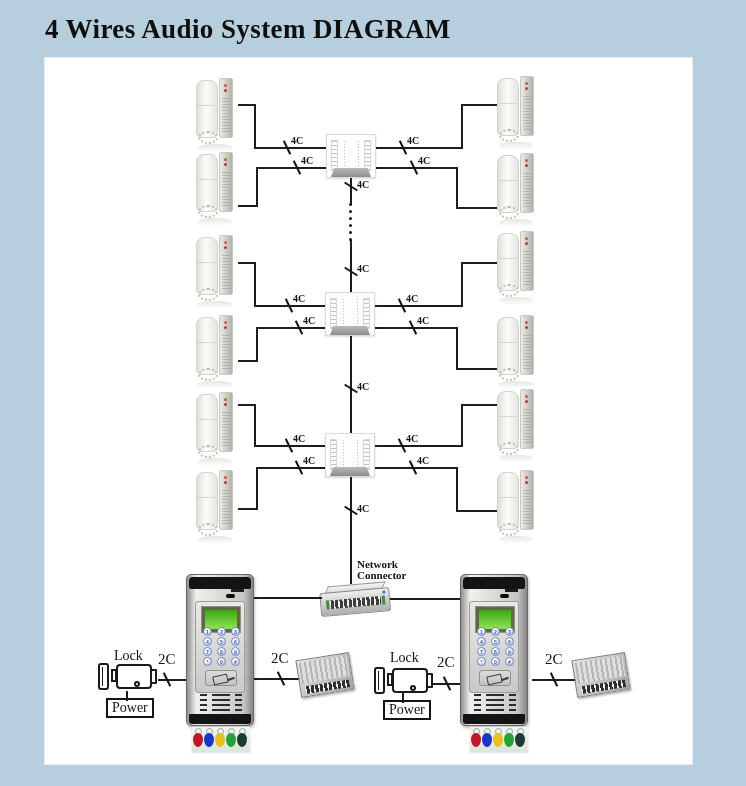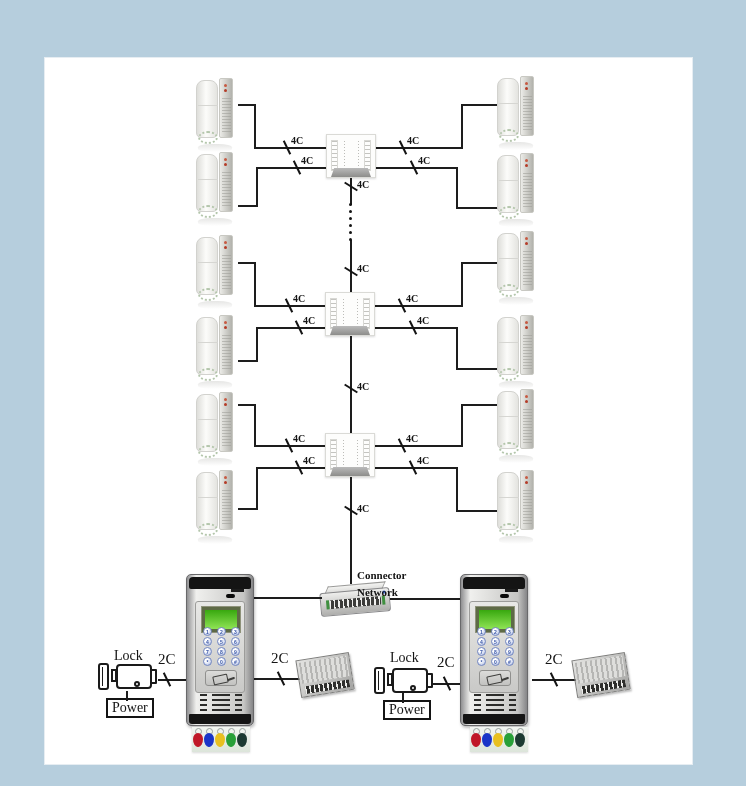--- a/index.html
+++ b/index.html
@@ -80,31 +80,32 @@
   .nc-body{position:absolute;left:0;top:6px;width:70px;height:24px;background:linear-gradient(180deg,#eeeeec,#aeaeac);border:1px solid #88888a;border-radius:3px;box-sizing:border-box;}
   .nc-topface{position:absolute;left:7px;top:0;width:58px;height:8px;background:linear-gradient(180deg,#f4f4f2,#d6d6d4);border:1px solid #9a9a98;border-bottom:none;transform:skewX(-28deg);box-sizing:border-box;}
   .nc-term{position:absolute;left:9px;top:14px;width:52px;height:9px;background-color:#3c3c3a;border-radius:2px;background-image:repeating-linear-gradient(90deg,#f0f0ee 0 1.5px,transparent 1.5px 4.5px);}
   .nc-green{position:absolute;top:14px;width:3px;height:9px;background:#3f8f3f;}
   .nc-blue{position:absolute;left:63px;top:9px;width:3px;height:3px;border-radius:50%;background:#3a6adf;}
 </style>
 </head>
 <body>
 
 <div id="stage">
+  <div id="title">4 Wires Audio System DIAGRAM</div>
   <div id="panel"></div>
 
   <div id="netconn">
     <div class="nc-topface"></div>
     <div class="nc-body"></div>
     <div class="nc-term"></div>
     <div class="nc-green" style="left:6px"></div>
     <div class="nc-green" style="left:62px"></div>
     <div class="nc-blue"></div>
   </div>
-  <div class="ncLabel" style="left:357px;top:587px">Network</div>
+  <div class="ncLabel" style="left:357px;top:559px">Network</div>
   <div class="ncLabel" style="left:357px;top:570px">Connector</div>
 
   <div class="lockLbl" style="left:114px;top:648px">Lock</div>
   <div class="lockLbl" style="left:390px;top:650px">Lock</div>
   <div class="powerBox" style="left:106px;top:698px">Power</div>
   <div class="powerBox" style="left:383px;top:700px">Power</div>
 
   <div class="lbl2c" style="left:158px;top:651px">2C</div>
   <div class="lbl2c" style="left:271px;top:650px">2C</div>
   <div class="lbl2c" style="left:437px;top:654px">2C</div>

